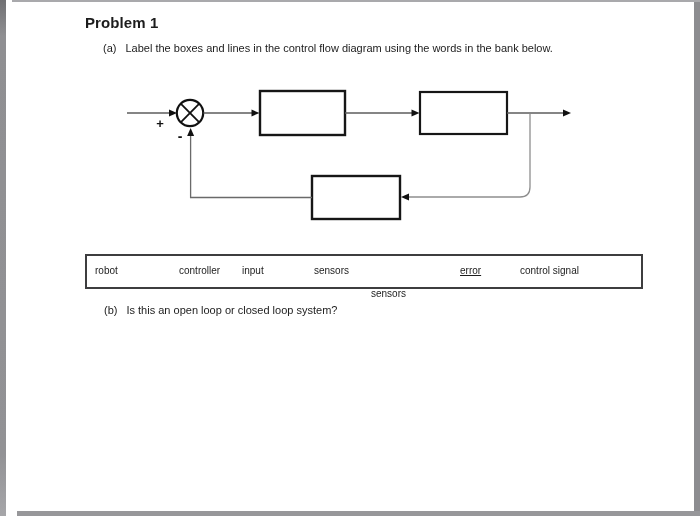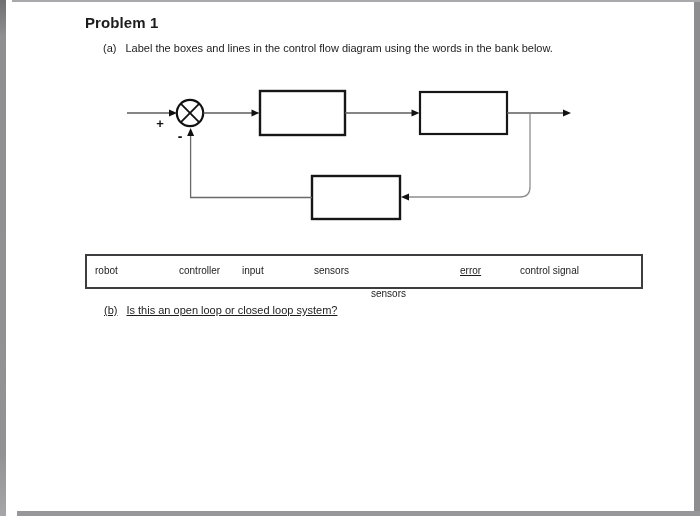--- a/index.html
+++ b/index.html
@@ -38,21 +38,21 @@
     position: absolute; left: 85px; top: 14px;
     font-size: 15px; font-weight: bold; letter-spacing: .1px;
   }
 
   .part-line {
     position: absolute;
     font-size: 11px;
     white-space: nowrap;
   }
   .part-a { left: 103px; top: 42px; }
-  .part-b { left: 104px; top: 304px; text-decoration: underline; }
+  .part-b { left: 104px; top: 304px; }
   .part-line .marker { margin-right: 9px; }
 
   .diagram-wrap {
     position: absolute; left: 100px; top: 75px;
     width: 490px; height: 150px;
   }
 
   .word-bank {
     position: absolute; left: 85px; top: 254px;
     width: 554px; height: 31px;

